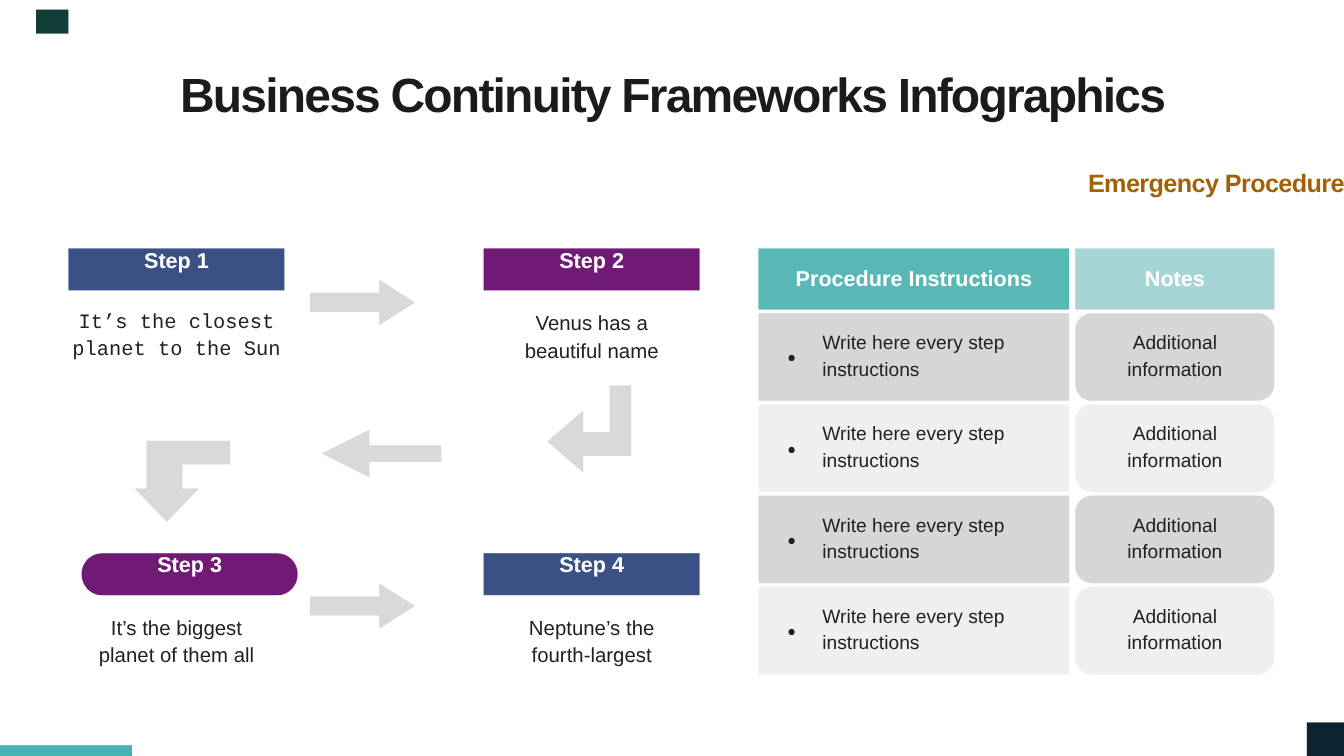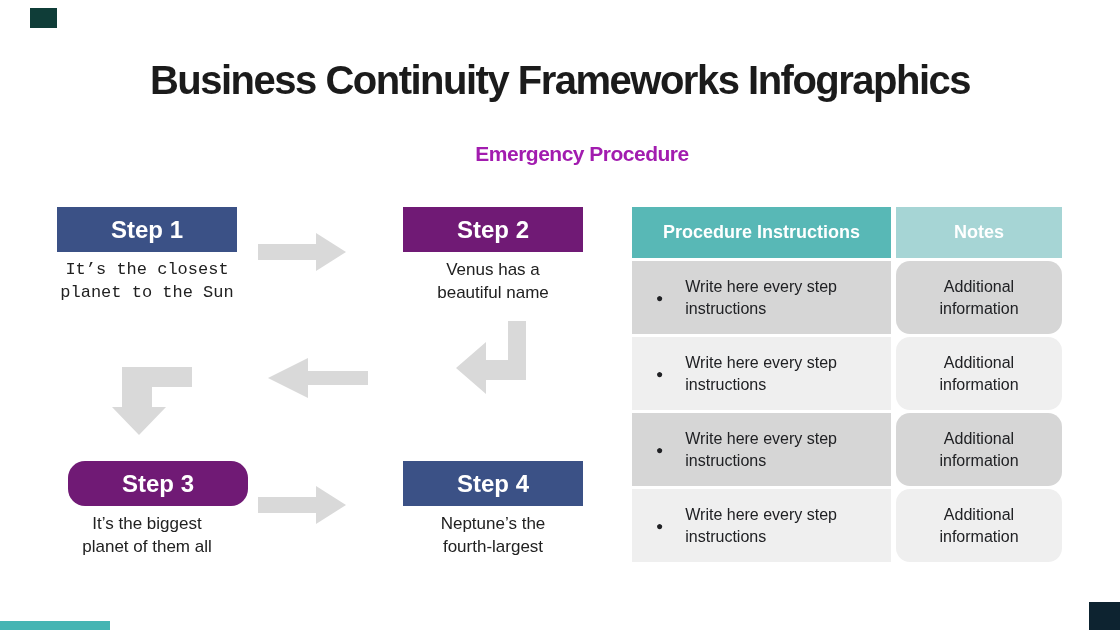--- a/index.html
+++ b/index.html
@@ -7,26 +7,26 @@
          font-family:"Liberation Sans", sans-serif;}
 
   
   .deco-tl{position:absolute;left:30px;top:8px;width:27px;height:20px;background:#0f3d38;}
   .deco-bl{position:absolute;left:0;top:621px;width:110px;height:9px;background:#45b5b3;}
   .deco-br{position:absolute;left:1089px;top:602px;width:31px;height:28px;background:#0d2330;}
 
   
   .title{position:absolute;left:0;right:0;top:58px;text-align:center;
          font-size:40px;font-weight:bold;letter-spacing:-1.5px;color:#1b1b1b;}
-  .subtitle{position:absolute;left:0;right:0;top:142px;text-align:center;
-         font-size:21px;font-weight:bold;letter-spacing:-0.5px;color:#a21caf;padding-left:44px;}
+  .subtitle{position:absolute;left:0;right:0;top:142px;text-align:right;
+         font-size:21px;font-weight:bold;letter-spacing:-0.5px;color:#a16207;padding-left:44px;}
 
   
-  .step-box{position:absolute;width:180px;height:45px;display:flex;align-items:center;
-            justify-content:center;color:#ffffff;font-size:24px;font-weight:bold;}
+  .step-box{position:absolute;width:180px;height:35px;display:flex;
+            justify-content:center;color:#ffffff;font-size:18px;font-weight:bold;}
   .step-dark{background:#3b5186;}
   .step-steel{background:#701a75;}
   .s1{left:57px;top:207px;} .s2{left:403px;top:207px;}
   .s3{left:68px;top:461px;border-radius:17px;} .s4{left:403px;top:461px;}
 
   .caption{position:absolute;width:180px;text-align:center;font-size:17px;
            line-height:23px;color:#212121;}
   .c1{left:57px;top:258px;font-family:Liberation Mono, monospace;} .c2{left:403px;top:258px;}
   .c3{left:57px;top:512px;} .c4{left:403px;top:512px;}
 

